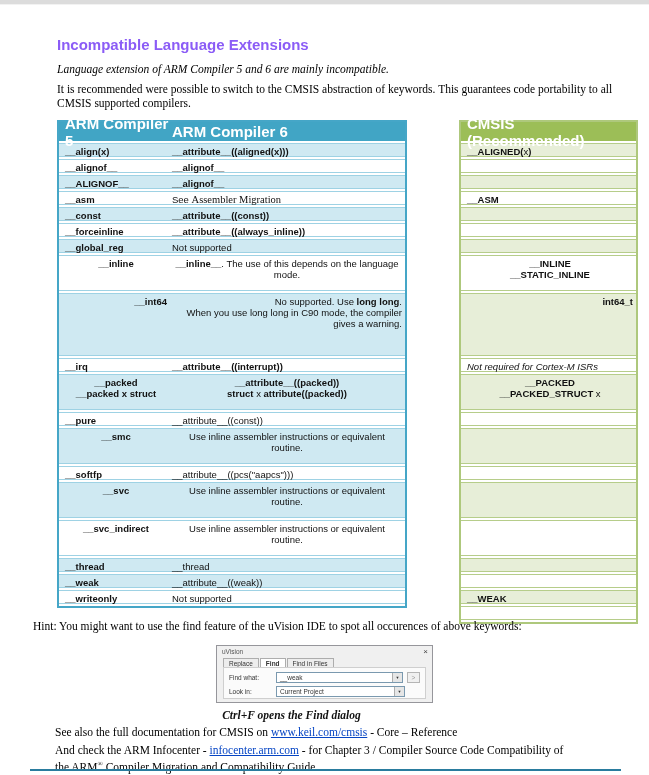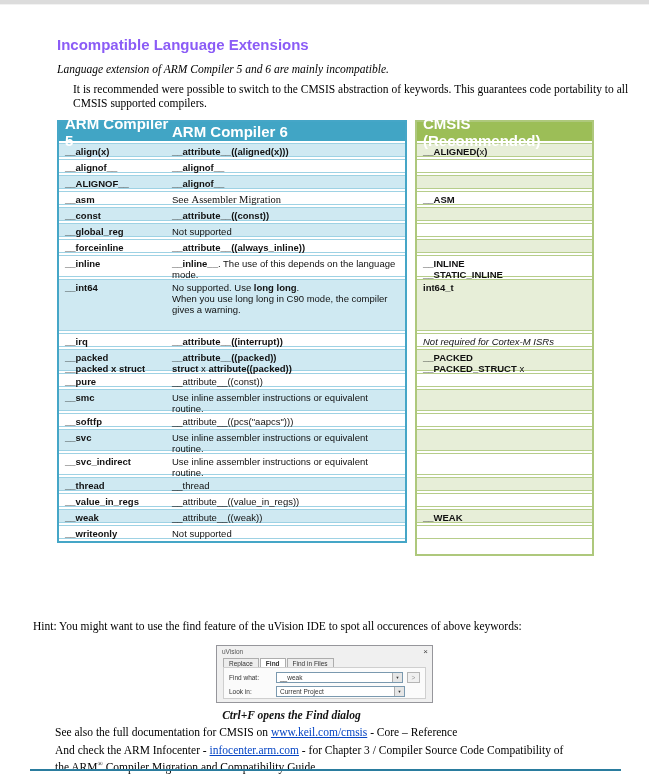--- a/index.html
+++ b/index.html
@@ -8,37 +8,37 @@
     --link:#0645c4; --rule:#2a7c9e; --ink:#111;
   }
   *{margin:0;padding:0;box-sizing:border-box;}
   html,body{width:649px;height:775px;background:#fff;}
   body{position:relative;overflow:hidden;font-family:"Liberation Sans",sans-serif;color:var(--ink);}
   .abs{position:absolute;}
   #topbar{left:0;top:0;width:649px;height:5px;background:#dcdcdc;border-bottom:1px solid #f2f2f2;}
   #title{left:57px;top:36px;font-size:15px;font-weight:bold;color:#8b5cf6;}
   .serifp{font-family:"Liberation Serif",serif;font-size:11.5px;line-height:13.5px;color:#000;}
   #intro1{left:57px;top:63px;width:575px;font-style:italic;}
-  #intro2{left:73px;top:83px;width:572px;}
+  #intro2{left:57px;top:83px;width:572px;}
   
   #tables{left:57px;top:120px;display:flex;gap:8px;align-items:flex-start;}
   .tbl{background:#fff;}
   #ltbl{width:350px;border:2px solid var(--blue-border);padding-bottom:2px;}
-  #rtbl{width:179px;border:2px solid var(--green-border);padding-bottom:15px;}
+  #rtbl{width:179px;border:2px solid var(--green-border);padding-bottom:2px;margin-left:44px;}
   .thead{height:19px;display:flex;align-items:center;font-weight:bold;font-size:15px;color:#fff;}
   #ltbl .thead{background:var(--blue-header);}
   #rtbl .thead{background:var(--green-header);}
   .thead .h1s{margin-left:6px;width:107px;}
   .thead .h2s{flex:1;}
   .trow,.grow{margin-top:2px;background:#fff;font-size:9.5px;line-height:11px;}
   .trow{display:flex;border-top:1px solid var(--blue-row-border);border-bottom:1px solid var(--blue-row-border);}
   .trow.alt{background:var(--blue-row);}
   .grow{border-top:1px solid var(--green-row-border);border-bottom:1px solid var(--green-row-border);}
   .grow.alt{background:var(--green-row);}
-  .L1{height:14px;} .L2{height:22px;} .L3{height:52px;}
+  .L1{height:14px;} .L2{height:36px;text-align:center;} .L3{height:63px;text-align:right;}
   .c1{width:110px;padding:2px 2px 0 6px;font-weight:bold;}
   .c2{flex:1;padding:2px 3px 0 3px;}
   .cc{padding:2px 3px 0 6px;}
   .b{font-weight:bold;}
   .i{font-style:italic;}
   .serif{font-family:"Liberation Serif",serif;font-size:10.5px;}
   
   #hint{left:33px;top:620px;width:600px;}
   #caption{left:0;top:709px;width:583px;text-align:center;font-family:"Liberation Serif",serif;font-style:italic;font-weight:bold;font-size:11.5px;}
   #footer{left:55px;top:726px;width:580px;}
@@ -90,27 +90,27 @@
           <div class="c2"><span class="b">__alignof__</span></div>
         </div>
         <div class="trow L1">
           <div class="c1"><span class="b">__asm</span></div>
           <div class="c2"><span>See </span><span class="serif">Assembler Migration</span></div>
         </div>
         <div class="trow L1 alt">
           <div class="c1"><span class="b">__const</span></div>
           <div class="c2"><span class="b">__attribute__((const))</span></div>
         </div>
+        <div class="trow L1">
+          <div class="c1"><span class="b">__forceinline</span></div>
+          <div class="c2"><span class="b">__attribute__((always_inline))</span></div>
+        </div>
         <div class="trow L1 alt">
           <div class="c1"><span class="b">__global_reg</span></div>
           <div class="c2"><span>Not supported</span></div>
-        </div>
-        <div class="trow L1">
-          <div class="c1"><span class="b">__forceinline</span></div>
-          <div class="c2"><span class="b">__attribute__((always_inline))</span></div>
         </div>
         <div class="trow L2">
           <div class="c1"><span class="b">__inline</span></div>
           <div class="c2"><span class="b">__inline__</span><span>. The use of this depends on the language mode.</span></div>
         </div>
         <div class="trow L3 alt">
           <div class="c1"><span class="b">__int64</span></div>
           <div class="c2"><span>No supported. Use </span><span class="b">long long</span><span>.</span><br><span>When you use long long in C90 mode, the compiler gives a warning.</span></div>
         </div>
         <div class="trow L1">
@@ -137,24 +137,20 @@
           <div class="c1"><span class="b">__svc</span></div>
           <div class="c2"><span>Use inline assembler instructions or equivalent routine.</span></div>
         </div>
         <div class="trow L2">
           <div class="c1"><span class="b">__svc_indirect</span></div>
           <div class="c2"><span>Use inline assembler instructions or equivalent routine.</span></div>
         </div>
         <div class="trow L1 alt">
           <div class="c1"><span class="b">__thread</span></div>
           <div class="c2"><span>__thread</span></div>
-        </div>
-        <div class="trow L1">
-          <div class="c1"><span class="b">__value_in_regs</span></div>
-          <div class="c2"><span>__attribute__((value_in_regs))</span></div>
         </div>
         <div class="trow L1 alt">
           <div class="c1"><span class="b">__weak</span></div>
           <div class="c2"><span>__attribute__((weak))</span></div>
         </div>
         <div class="trow L1">
           <div class="c1"><span class="b">__writeonly</span></div>
           <div class="c2"><span>Not supported</span></div>
         </div>
       </div>

